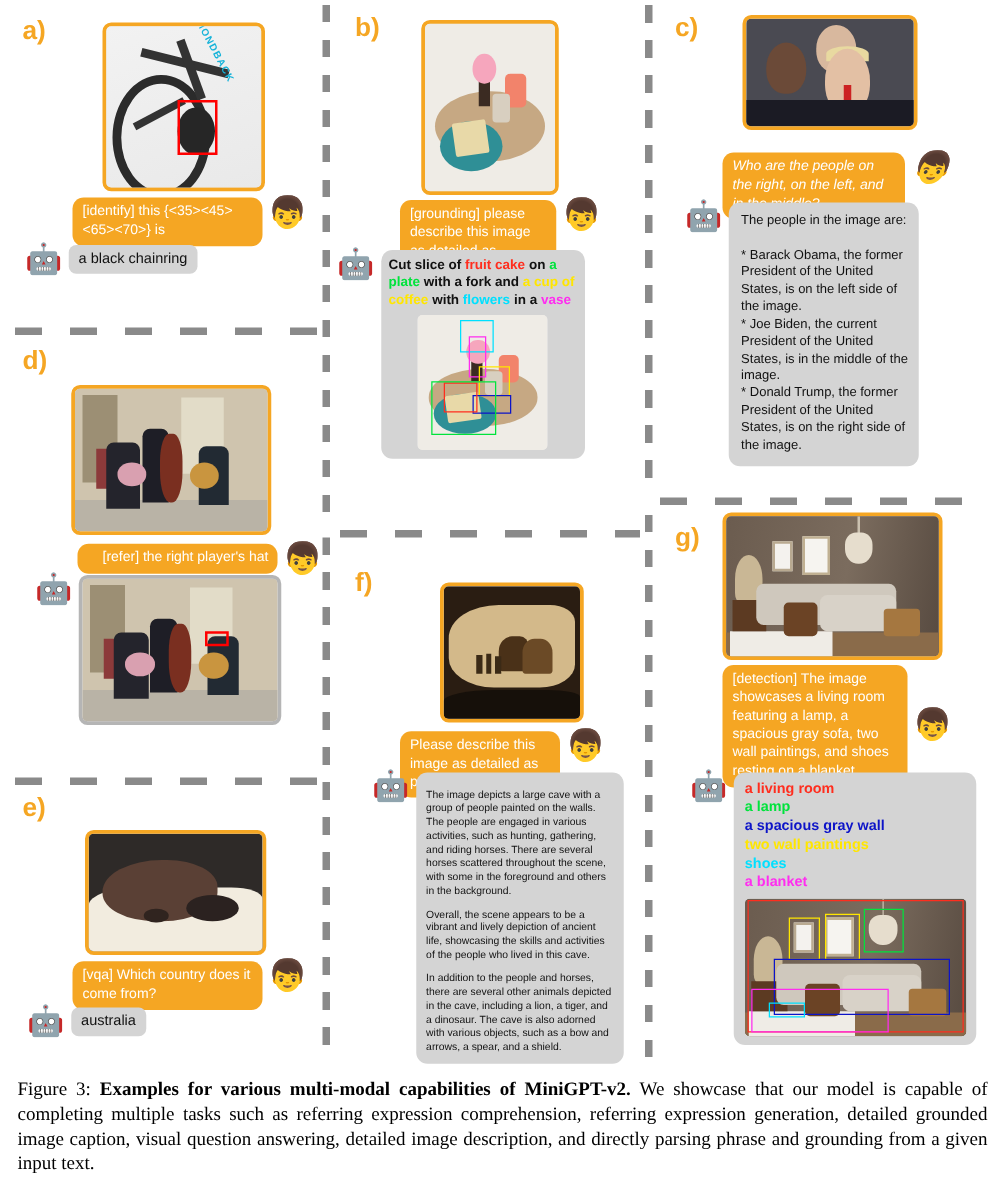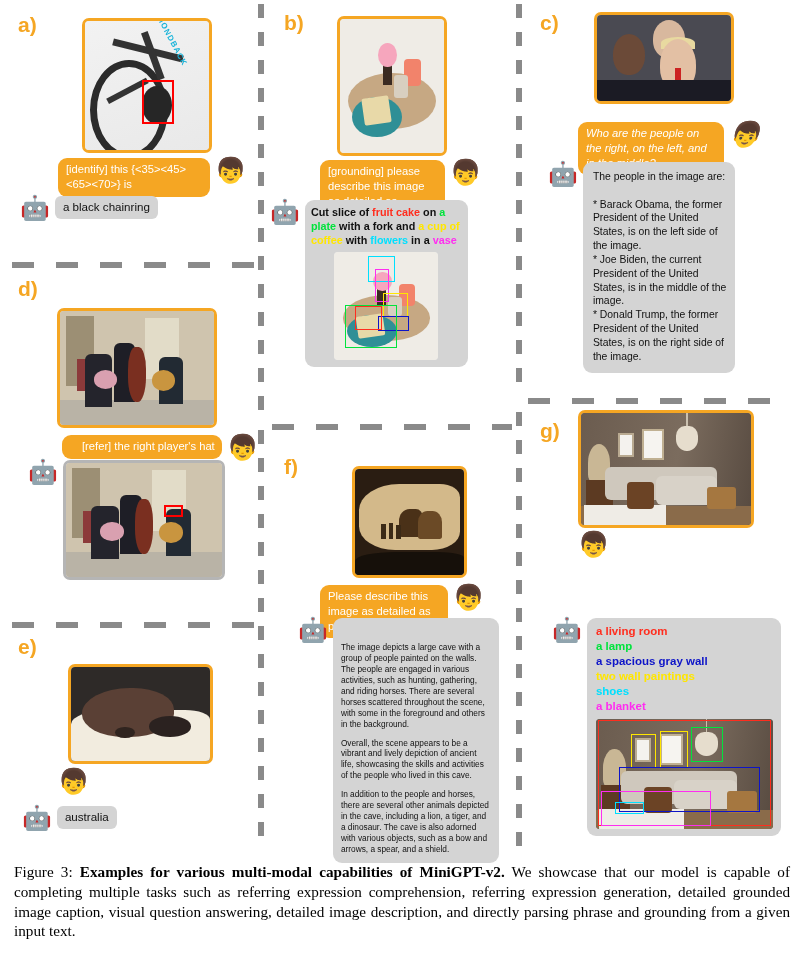--- a/index.html
+++ b/index.html
@@ -313,20 +313,21 @@
     <div class="img-frame" style="position:absolute;left:68px;top:40px;width:145px;height:100px;">
       <div class="ph platy">
         <div class="blanket"></div>
           <div class="body"></div>
           <div class="foot"></div>
           <div class="bill"></div>
       </div>
     </div>
 
     <div class="row user" style="position:absolute;left:58px;top:145px;width:198px;">
+      <div class="bub-user" style="max-width:152px;">[vqa] Which country does it come from?</div>
       <span class="avatar">👦</span>
     </div>
 
     <div class="row" style="position:absolute;left:22px;top:182px;">
       <span class="avatar bot">🤖</span>
       <div class="bub-bot tight">australia</div>
     </div>
   </div>
 
   <div class="panel" style="left:262px; top:428px; width:254px; height:420px;">
@@ -344,21 +345,21 @@
       </div>
     </div>
 
     <div class="row user" style="position:absolute;left:58px;top:157px;width:196px;">
       <div class="bub-user" style="max-width:128px;">Please describe this image as detailed as possible</div>
       <span class="avatar">👦</span>
     </div>
 
     <div class="row" style="position:absolute;left:36px;top:190px;">
       <span class="avatar bot">🤖</span>
-      <div class="bub-bot" id="f-reply" style="width:166px;font-size:8.3px;line-height:1.32;padding:24px 8px 8px 8px;">
+      <div class="bub-bot" id="f-reply" style="width:166px;font-size:8.3px;line-height:1.32;padding:12px 8px 8px 8px;">
           <p>The image depicts a large cave with a group of people painted on the walls. The people are engaged in various activities, such as hunting, gathering, and riding horses. There are several horses scattered throughout the scene, with some in the foreground and others in the background.</p>
           <p style="margin-top: 8px;">Overall, the scene appears to be a vibrant and lively depiction of ancient life, showcasing the skills and activities of the people who lived in this cave.</p>
           <p style="margin-top: 8px;">In addition to the people and horses, there are several other animals depicted in the cave, including a lion, a tiger, and a dinosaur. The cave is also adorned with various objects, such as a bow and arrows, a spear, and a shield.</p>
         </div>
     </div>
   </div>
 
   <div class="panel" style="left:520px; top:402px; width:280px; height:448px;">
     <div class="panel-letter" style="position:absolute;left:20px;top:18px;">g)</div>
 
@@ -374,20 +375,21 @@
           <div class="lampcord"></div>
           <div class="lamp"></div>
         <div class="sofa"></div>
           <div class="sofa2"></div>
           <div class="table"></div>
           <div class="stool"></div>
       </div>
     </div>
 
     <div class="row user" style="position:absolute;left:58px;top:130px;width:222px;">
+      <div class="bub-user" style="max-width:148px;">[detection] The image showcases a living room featuring a lamp, a spacious gray sofa, two wall paintings, and shoes resting on a blanket</div>
       <span class="avatar" style="align-self:center;">👦</span>
     </div>
 
     <div class="row" style="position:absolute;left:32px;top:216px;">
       <span class="avatar bot">🤖</span>
       <div class="bub-bot" style="width:194px;padding:6px 8px 7px 9px;">
         <div id="g-list">
             <div class="det-line" style="color: rgb(255, 45, 30);">a living room</div>
             <div class="det-line" style="color: rgb(0, 227, 60);">a lamp</div>
             <div class="det-line" style="color: rgb(13, 20, 200);">a spacious gray wall</div>

